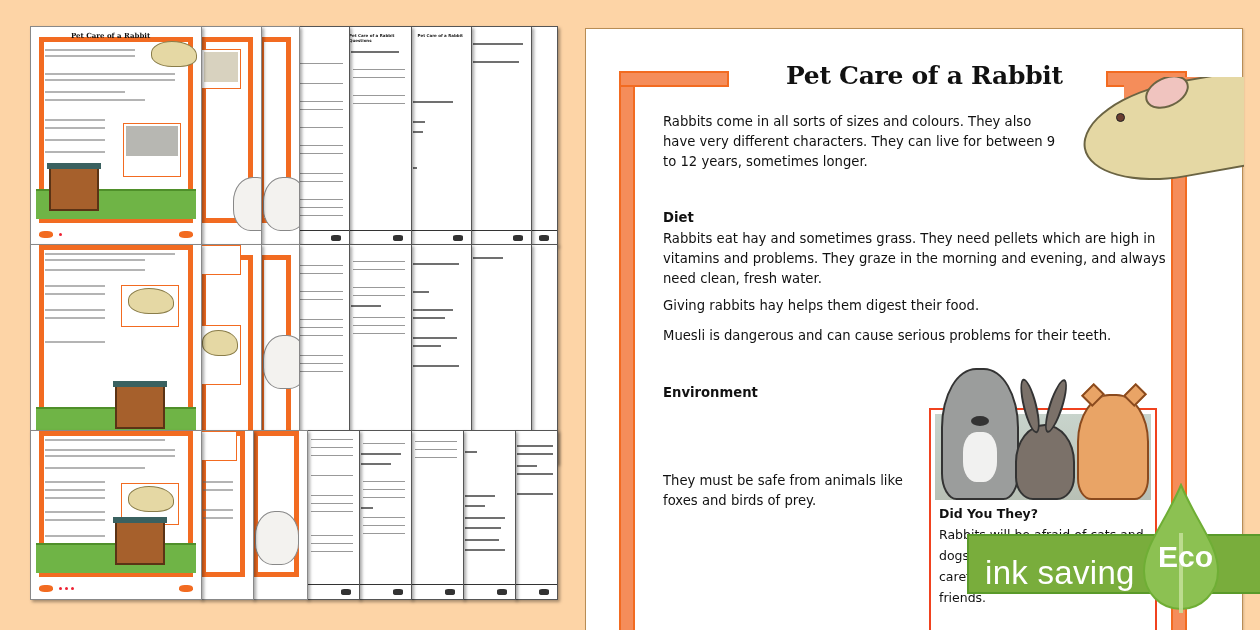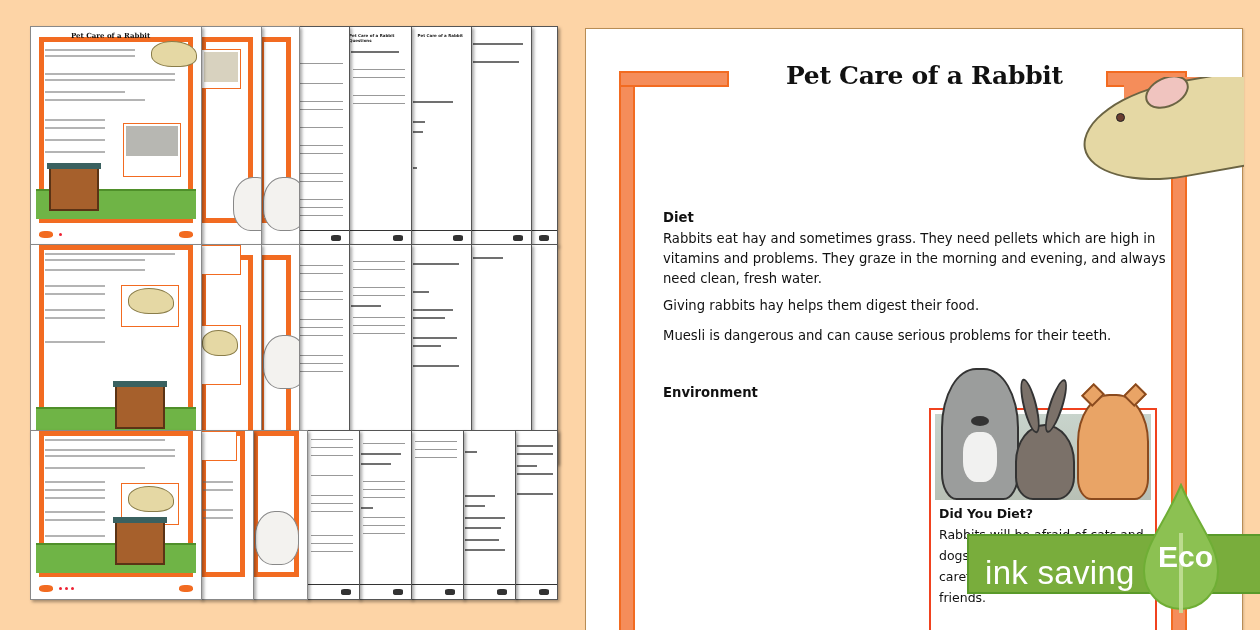--- a/index.html
+++ b/index.html
@@ -343,44 +343,46 @@
 
   <div class="rabbit-top">
     <div class="rt-bg"></div>
     <div class="rt-body"></div>
     <div class="rt-ear"></div>
     <div class="rt-eye"></div>
   </div>
 
   <div class="title">Pet Care of a Rabbit</div>
 
+  <div class="para" style="left:77px;top:83px;width:400px">Rabbits come in all sorts of sizes and colours. They also have very different characters. They can live for between 9 to 12 years, sometimes longer.</div>
 
   <div class="head" style="left:77px;top:181px">Diet</div>
   <div class="para" style="left:77px;top:200px;width:520px">Rabbits eat hay and sometimes grass. They need pellets which are high in vitamins and problems. They graze in the morning and evening, and always need clean, fresh water.</div>
   <div class="para" style="left:77px;top:267px;width:520px">Giving rabbits hay helps them digest their food.</div>
   <div class="para" style="left:77px;top:297px;width:520px">Muesli is dangerous and can cause serious problems for their teeth.</div>
 
   <div class="head" style="left:77px;top:356px">Environment</div>
+  <div class="para" style="left:77px;top:442px;width:245px">They must be safe from animals like foxes and birds of prey.</div>
 
   <div class="dyk">
     <div class="dyk-img">
       <div class="dog">
           <div class="dog-chest"></div>
           <div class="dog-nose"></div>
         </div>
       <div class="bunny">
         <div class="bunny-ear" style="left:6px;transform:rotate(-14deg)"></div>
         <div class="bunny-ear" style="left:32px;transform:rotate(18deg)"></div>
       </div>
       <div class="cat">
         <div class="cat-ear" style="left:6px"></div>
         <div class="cat-ear" style="left:48px"></div>
       </div>
     </div>
-    <div class="dyk-head">Did You Diet?</div>
+    <div class="dyk-head">Did You They?</div>
     <div class="dyk-text">Rabbits will be afraid of cats and dogs, but if they are introduced carefully, they can become friends.</div>
   </div>
 </div>
 
 <div class="eco-band">
   <span class="eco-text">ink saving</span>
 </div>
 <div class="eco-leaf">
   <svg viewBox="0 0 78 130" xmlns="http://www.w3.org/2000/svg">
     <path d="M39 2 C 55 40, 76 62, 76 88 C 76 110, 59 126, 39 126 C 19 126, 2 110, 2 88 C 2 62, 23 40, 39 2 Z" fill="#8cc152" stroke="#6fae35" stroke-width="2"></path>

